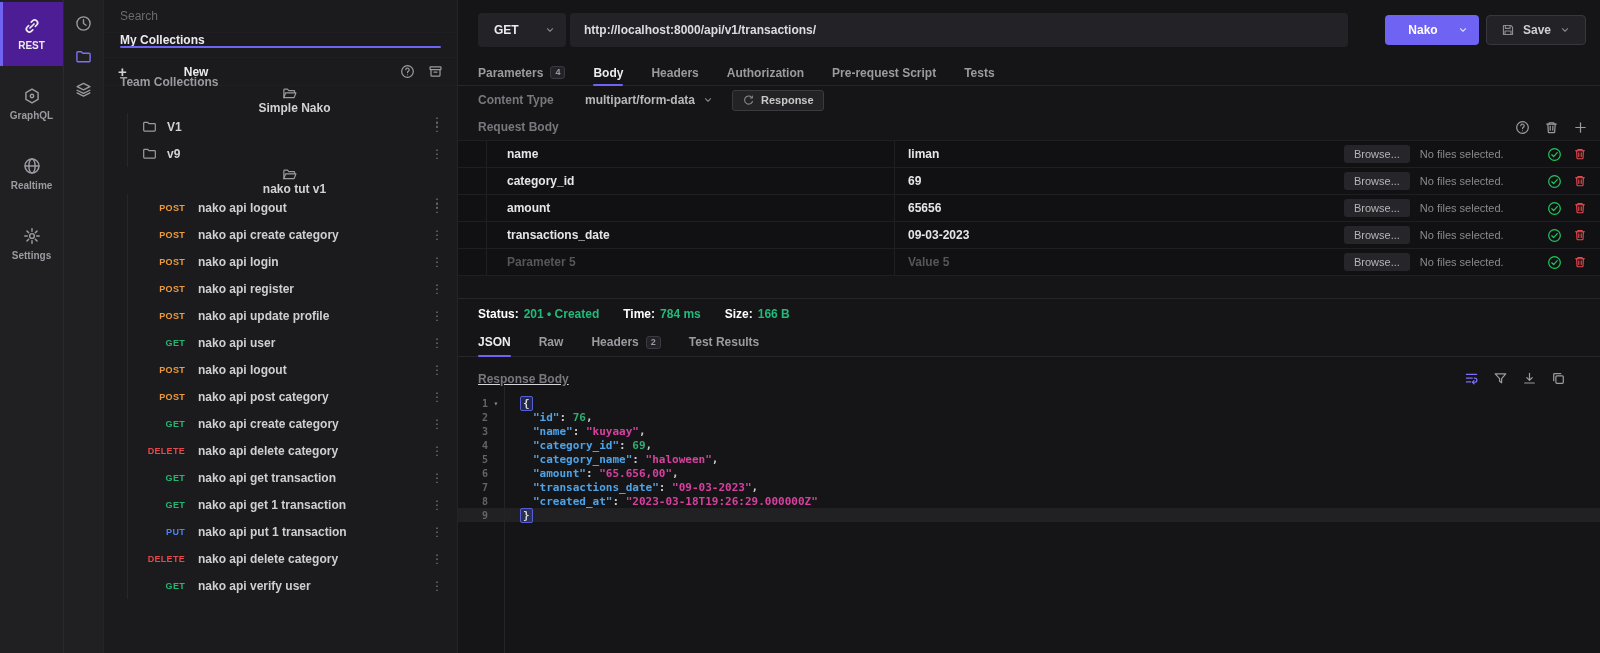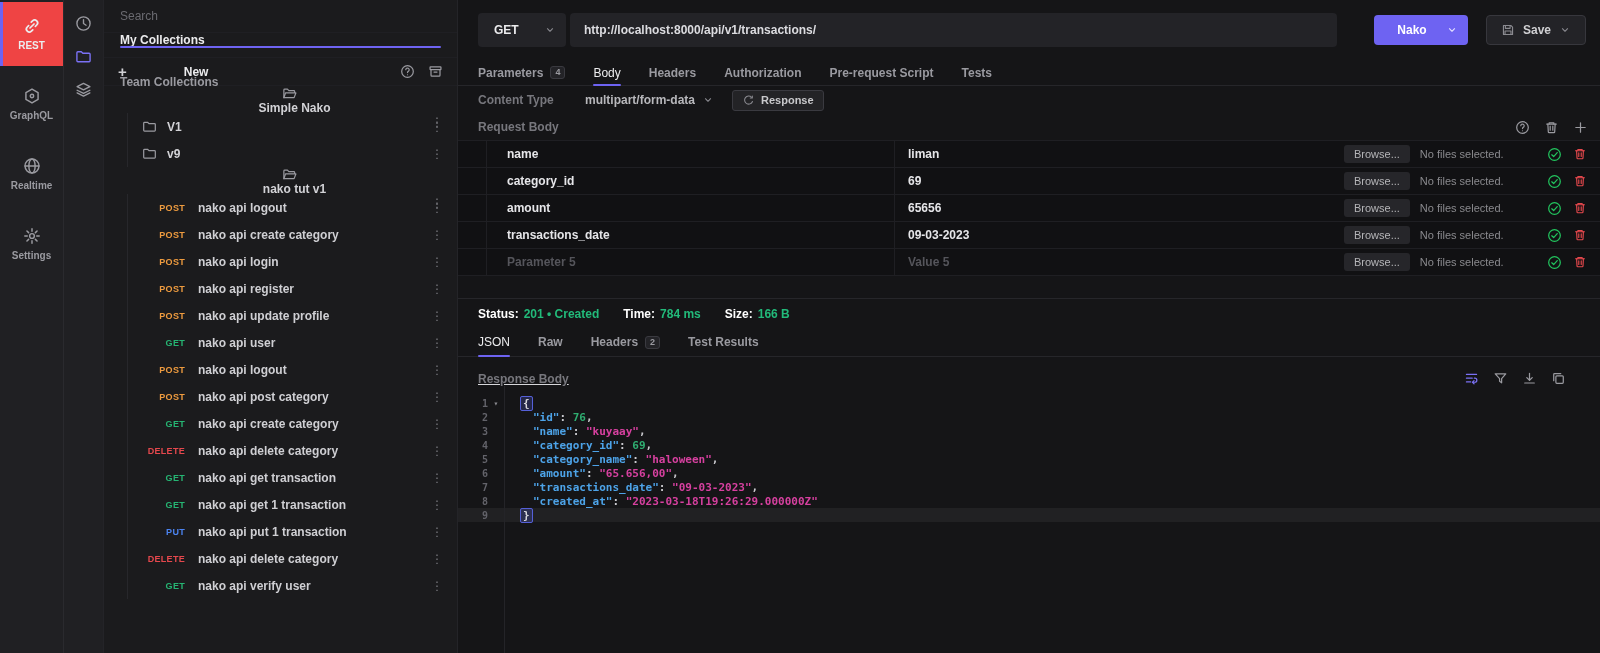--- a/index.html
+++ b/index.html
@@ -11,21 +11,21 @@
     --line:#26262a; --line2:#1f1f23;
     --accent:#6e63f2;
     --grey:#9a9aa0; --grey2:#77777d; --white:#ececee;
     --green:#26b573; --orange:#ee9b3f; --red:#e5484d; --blue:#4b83f0;
     --input:#232327; --rowbg:#111113;
   }
   
   .rail { width:64px; background:#202023; border-right:1px solid #2a2a2e; flex:none; padding-top:2px; }
   .rail-item { height:64px; display:flex; flex-direction:column; align-items:center; justify-content:center;
                gap:5px; color:var(--grey); cursor:pointer; margin-bottom:6px; }
-  .rail-item.active { color:var(--white); background:#ef4444; box-shadow:inset 3px 0 0 var(--accent); }
+  .rail-item.active { color:var(--white); background:#4c1d95; box-shadow:inset 3px 0 0 var(--accent); }
   .rail-label { font-size:10px; font-weight:600; }
   .rail-icon { height:18px; display:flex; align-items:center; }
   
   .subrail { width:40px; background:#202023; border-right:1px solid #242428; flex:none;
              display:flex; flex-direction:column; align-items:center; padding-top:12px; gap:11px; }
   .subrail-btn { width:22px; height:22px; display:flex; align-items:center; justify-content:center;
                  color:var(--grey); cursor:pointer; }
   .subrail-btn.active { color:#7b71f5; }
   
   .sidebar { width:354px; background:#1b1b1d; border-right:1px solid #242428; flex:none; display:flex; flex-direction:column; }
@@ -61,25 +61,25 @@
                    padding:0 10px 0 16px; cursor:pointer; flex:none; }
   .method-select .mlabel { font-weight:700; color:var(--white); flex:1; }
   .chev { color:#8a8a90; display:flex; align-items:center; }
   .url-input { flex:1; height:34px; background:var(--input); border-radius:4px; margin-left:4px; margin-right:37px;
                border:none; outline:none; color:#dcdce0; font-weight:600; font-size:12px; padding:0 14px;
                font-family:"Liberation Sans", sans-serif; }
   .send-btn { width:94px; height:30px; background:var(--accent); border-radius:4px; display:flex; align-items:center;
               padding:0 10px 0 4px; cursor:pointer; flex:none; }
   .send-btn .slabel { flex:1; text-align:center; color:#fff; font-weight:700; }
   .send-btn .chev { color:#e6e3ff; }
-  .save-btn { width:100px; height:30px; margin-left:18px; background:#232327; border:1px solid #37373d; border-radius:4px;
+  .save-btn { width:100px; height:30px; margin-left:7px; background:#232327; border:1px solid #37373d; border-radius:4px;
               display:flex; align-items:center; justify-content:center; gap:8px; color:#d0d0d3; font-weight:600; cursor:pointer; flex:none; }
   .tabs-row { height:26px; display:flex; gap:28px; padding:0 20px; border-bottom:1px solid var(--line); }
   .tab { position:relative; display:flex; align-items:center; gap:7px; color:var(--grey); font-weight:600; cursor:pointer; }
-  .tab.active { color:var(--white); font-weight:400; }
+  .tab.active { color:var(--white); font-weight:700; }
   .tab.active::after { content:""; position:absolute; left:0; right:0; bottom:-1px; height:2px; background:var(--accent); border-radius:2px; }
   .badge { font-size:9px; color:#9a9aa0; border:1px solid #3a3a40; border-radius:3px; padding:1px 4px; line-height:1; background:#232327; }
   .ct-row { height:28px; display:flex; align-items:center; padding:0 20px; }
   .ct-label { color:var(--grey2); font-weight:600; width:85px; }
   .ct-value { color:#b8b8bc; font-weight:600; display:flex; align-items:center; gap:7px; margin-left:22px; cursor:pointer; }
   .override-btn { margin-left:18px; height:21px; border:1px solid #3a3a40; background:#232326; border-radius:3px;
                   display:flex; align-items:center; gap:6px; padding:0 9px; color:#c8c8cb; font-weight:700; font-size:11px; cursor:pointer; }
   .panel-label-row { height:26px; display:flex; align-items:center; padding:0 12px 0 20px; }
   .panel-label { color:var(--grey2); font-weight:600; }
   .panel-tools { margin-left:auto; display:flex; gap:13px; align-items:center; color:var(--grey); }

